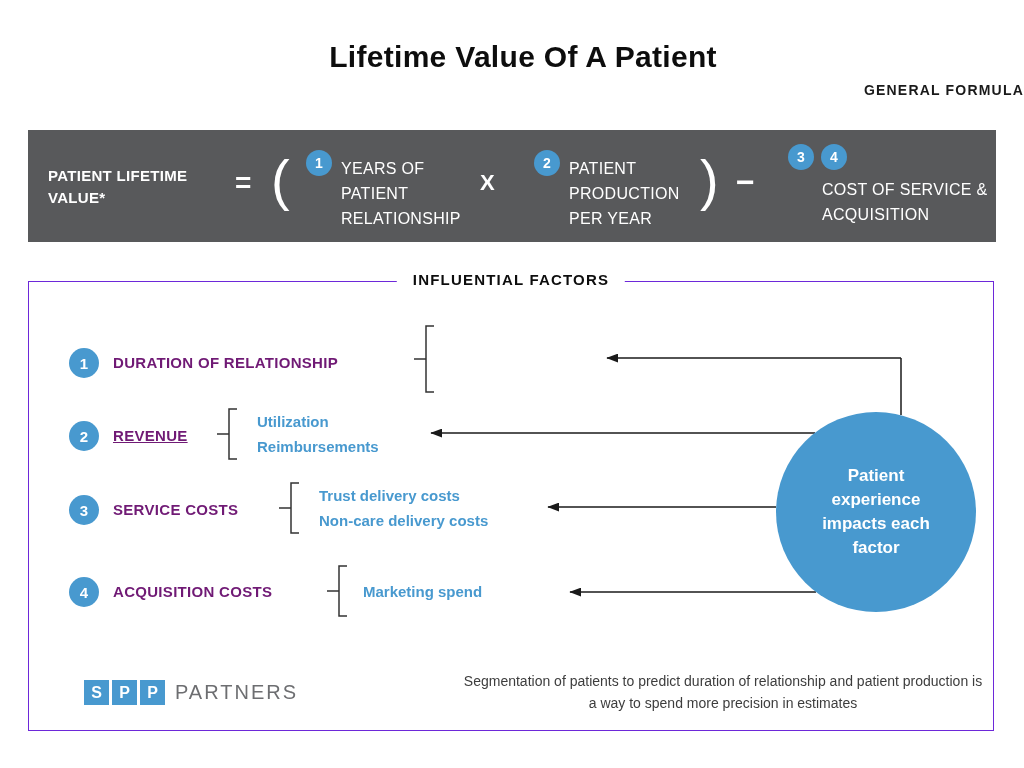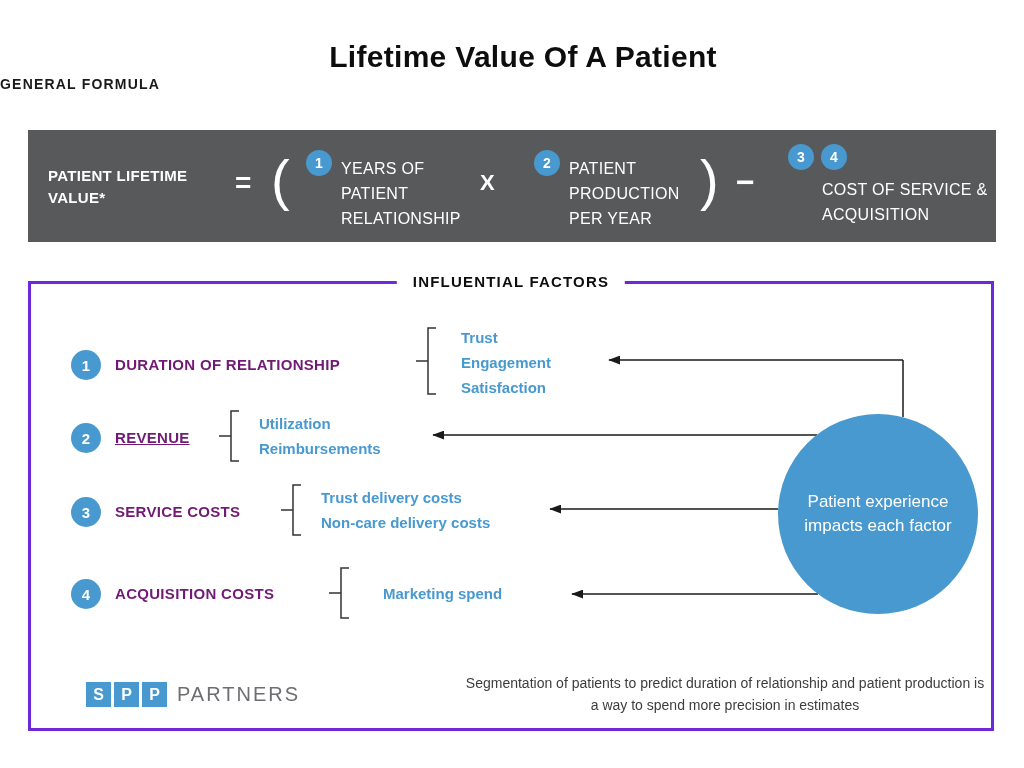--- a/index.html
+++ b/index.html
@@ -19,22 +19,22 @@
     top: 40px; left: 0; width: 100%;
     text-align: center;
     font-size: 30px;
     font-weight: bold;
     color: #0d0d0d;
     letter-spacing: .3px;
     padding-left: 22px;
   }
   .subtitle {
     position: absolute;
-    top: 76px; left: 0; width: 100%;
-    text-align: left;
+    top: 82px; left: 0; width: 100%;
+    text-align: right;
     font-size: 14px;
     font-weight: bold;
     color: #1a1a1a;
     letter-spacing: 1.2px;
   }
   
   .banner {
     position: absolute;
     left: 28px; top: 130px;
     width: 968px; height: 112px;
@@ -69,21 +69,21 @@
   .term1 { left: 313px; top: 27px; width: 122px; }
   .times { left: 452px; top: 40px; font-size: 22px; font-weight: bold; }
   .term2 { left: 541px; top: 27px; width: 118px; }
   .nc34 { left: 760px; top: 14px; display: flex; gap: 7px; }
   .term3 { left: 750px; top: 48px; width: 180px; margin-left: 44px; }
   
   .factors-box {
     position: absolute;
     left: 28px; top: 281px;
     width: 966px; height: 450px;
-    border: 3px solid #6d28d9;
+    border: 1px solid #6d28d9;
   }
   .factors-title {
     position: absolute;
     top: -11px; left: 50%;
     transform: translateX(-50%);
     background: #ffffff;
     padding: 0 16px;
     font-size: 15px; font-weight: bold;
     letter-spacing: 1.2px;
     color: #0d0d0d;
@@ -118,21 +118,21 @@
     left: 747px; top: 130px;
     width: 200px; height: 200px;
     border-radius: 50%;
     background: #4899cf;
     display: flex; align-items: center; justify-content: center;
     text-align: center;
   }
   .impact-circle span {
     width: 150px;
     color: #ffffff;
-    font-size: 17px; font-weight: normal;
+    font-size: 17px; font-weight: bold;
     line-height: 1.4;
   }
   
   .logo {
     position: absolute;
     left: 55px; top: 398px;
     display: flex; align-items: center;
   }
   .logo-sq {
     width: 25px; height: 25px;
@@ -201,43 +201,38 @@
 
       <path d="M872 133 V76" fill="none" stroke="#1a1a1a" stroke-width="1.5"></path>
       <line x1="872" y1="76" x2="578" y2="76" stroke="#1a1a1a" stroke-width="1.5" marker-end="url(#arrow)"></line>
       <line x1="786" y1="151" x2="402" y2="151" stroke="#1a1a1a" stroke-width="1.5" marker-end="url(#arrow)"></line>
       <line x1="747" y1="225" x2="519" y2="225" stroke="#1a1a1a" stroke-width="1.5" marker-end="url(#arrow)"></line>
       <line x1="787" y1="310" x2="541" y2="310" stroke="#1a1a1a" stroke-width="1.5" marker-end="url(#arrow)"></line>
     </svg>
 
     <div class="factor-num" style="left:40px; top:66px;">1</div>
     <div class="factor-label" style="left:84px; top:72px;">DURATION OF RELATIONSHIP</div>
-    <div class="factor-items" style="left:430px; top:41px;">
-      <div>Trust</div>
-      <div>Engagement</div>
-      <div>Satisfaction</div>
-    </div>
 
     <div class="factor-num" style="left:40px; top:139px;">2</div>
     <div class="factor-label" style="left:84px; top:145px;text-decoration:underline;">REVENUE</div>
     <div class="factor-items" style="left:228px; top:127px;">
       <div>Utilization</div>
       <div>Reimbursements</div>
     </div>
 
     <div class="factor-num" style="left:40px; top:213px;">3</div>
     <div class="factor-label" style="left:84px; top:219px;">SERVICE COSTS</div>
     <div class="factor-items" style="left:290px; top:201px;">
       <div>Trust delivery costs</div>
       <div>Non-care delivery costs</div>
     </div>
 
     <div class="factor-num" style="left:40px; top:295px;">4</div>
     <div class="factor-label" style="left:84px; top:301px;">ACQUISITION COSTS</div>
-    <div class="factor-items" style="left:352px; top:297px;">
+    <div class="factor-items" style="left:334px; top:297px;">
       <div>Marketing spend</div>
     </div>
 
     <div class="impact-circle">
       <span>Patient experience impacts each factor</span>
     </div>
 
     <div class="logo">
       <div class="logo-sq">S</div>
       <div class="logo-sq">P</div>

